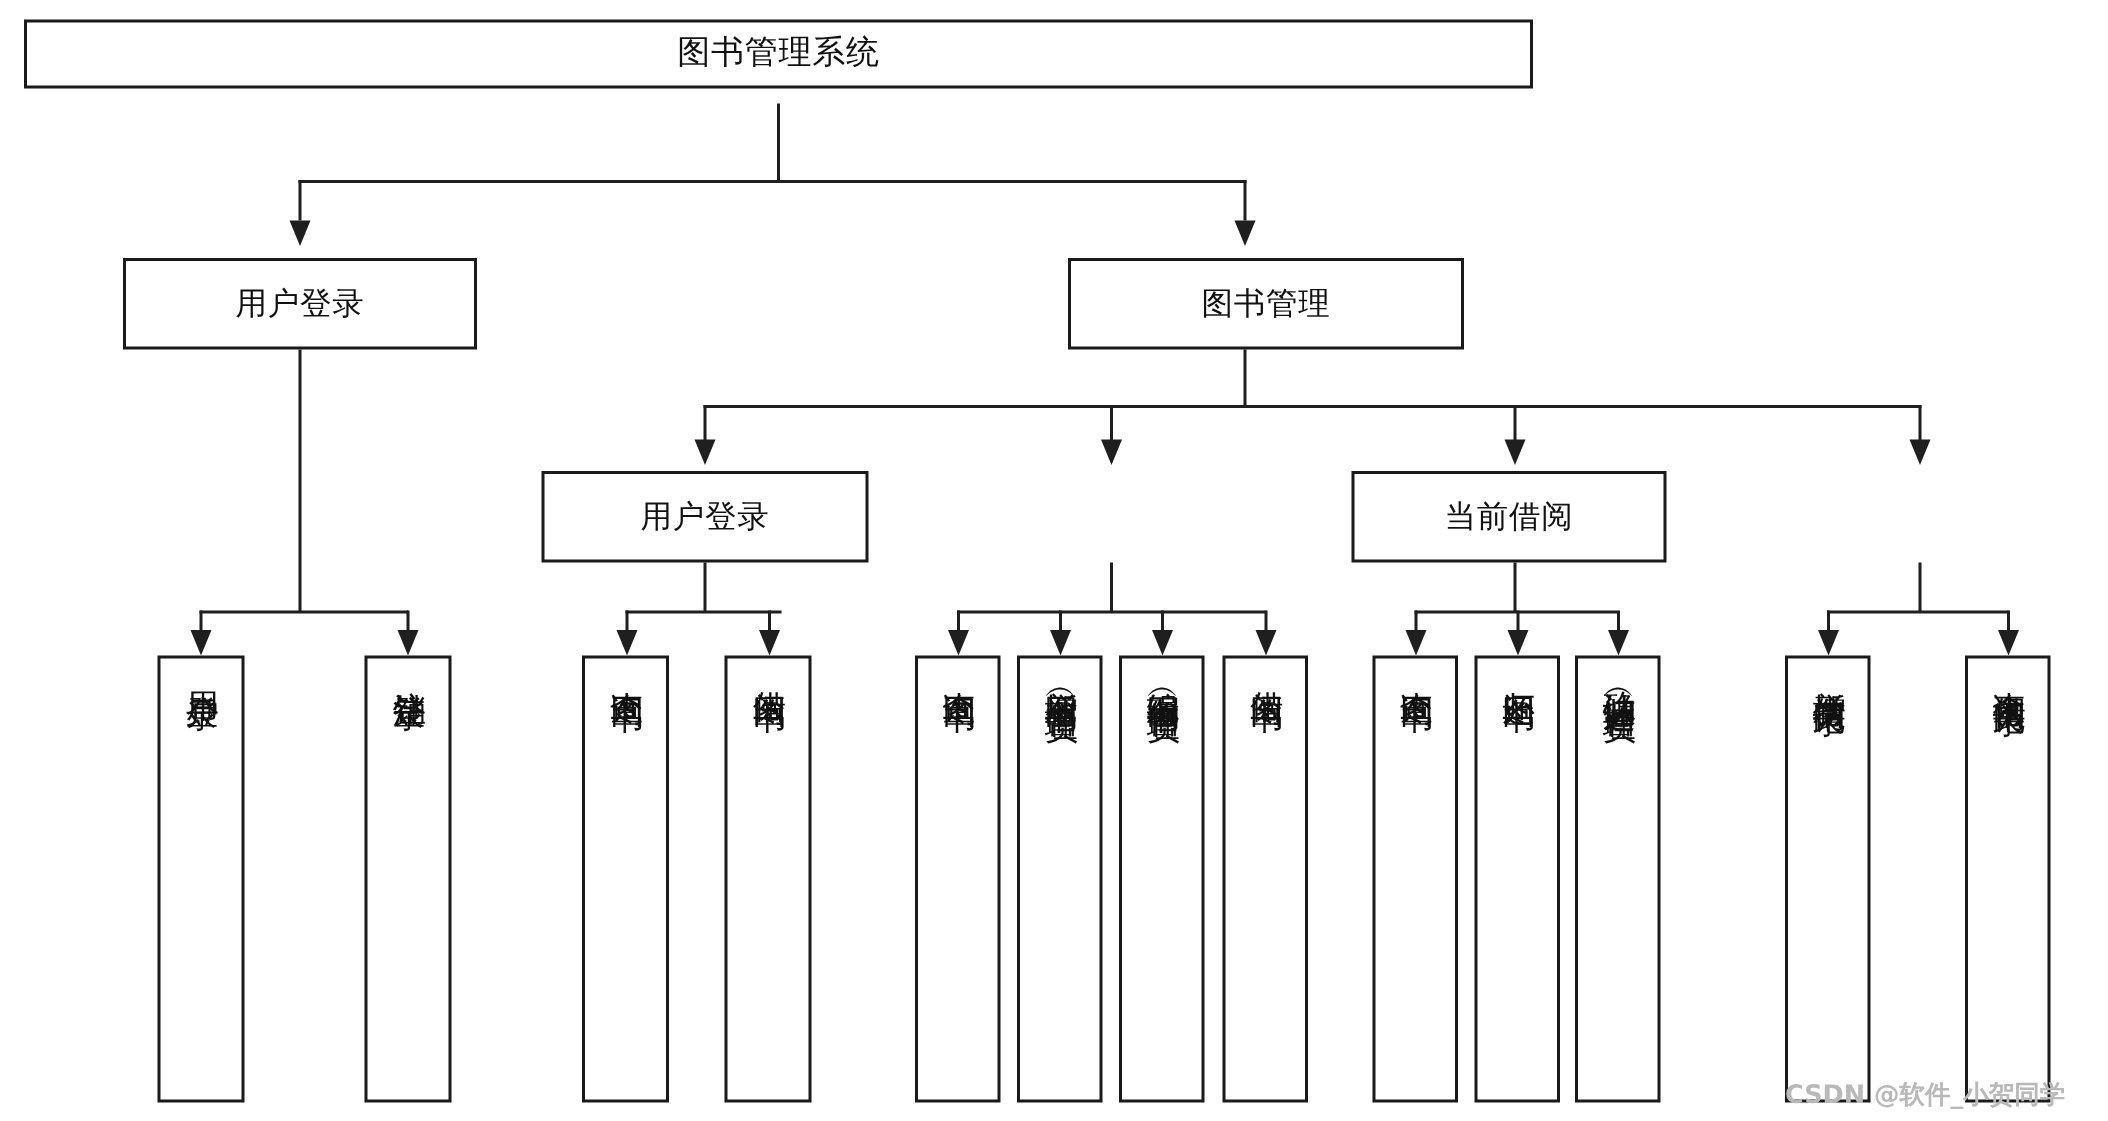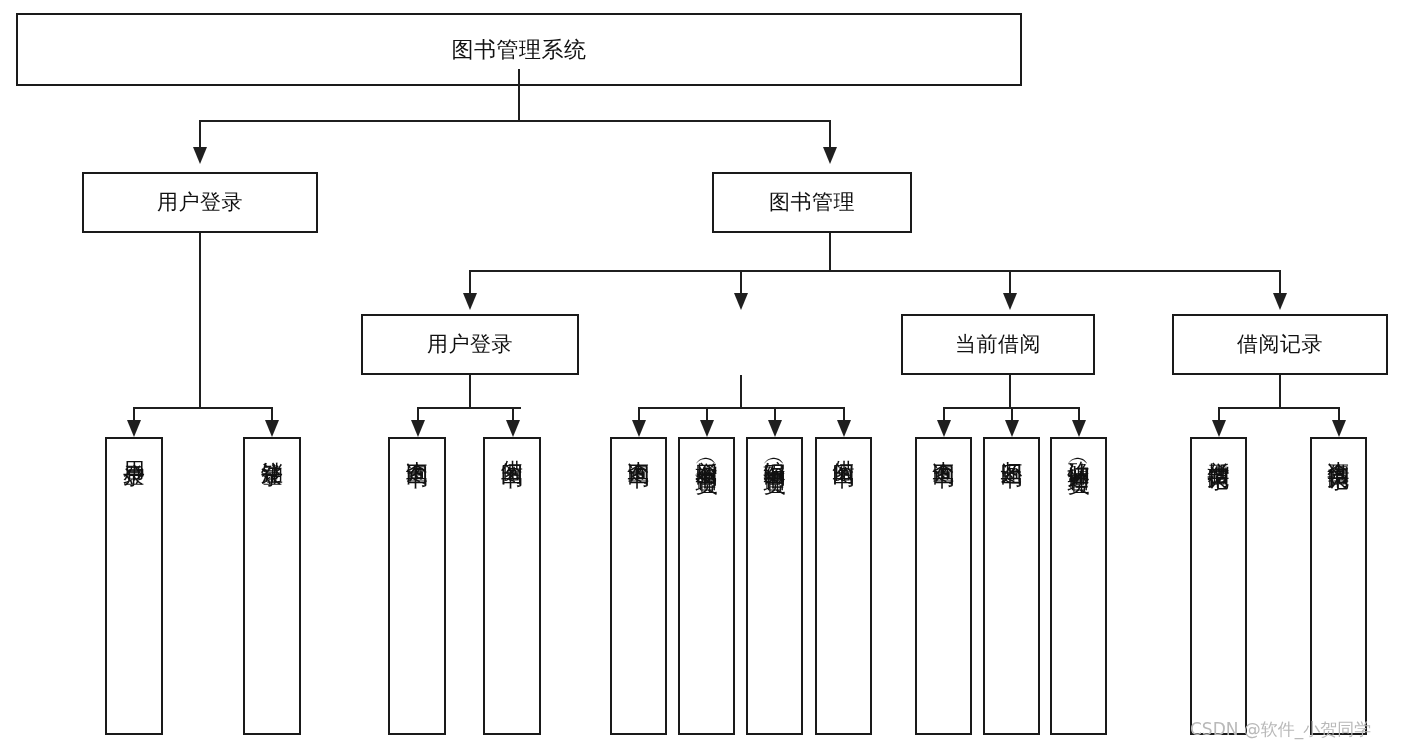--- a/index.html
+++ b/index.html
@@ -80,38 +80,38 @@
     white-space: nowrap;
     user-select: none;
     font-family: "DejaVu Sans", "Liberation Sans", sans-serif;
   }
 </style>
 </head>
 <body>
 
 <div id="diagram-canvas">
 
-  <div class="node horiz root" style="left:16px; top:13px; width:1006px; height:73px;">
+  <div class="node horiz root" style="left:16px; top:13px; width:1006px; height:46px;">
     <span class="node-label">图书管理系统</span>
   </div>
 
   <div class="conn v" style="left:518px; top:69px; height:52px;"></div>
 
   <div class="conn h" style="left:199px; top:120px; width:632px;"></div>
 
   <div class="conn v" style="left:199px; top:120px; height:27px;"></div>
   <div class="arrow-head" style="left:193px; top:147px;"></div>
   <div class="conn v" style="left:829px; top:120px; height:27px;"></div>
   <div class="arrow-head" style="left:823px; top:147px;"></div>
 
   <div class="node horiz" style="left:82px; top:172px; width:236px; height:61px;">
     <span class="node-label">用户登录</span>
   </div>
 
-  <div class="node horiz" style="left:712px; top:172px; width:200px; height:61px;">
+  <div class="node horiz" style="left:712px; top:172px; width:264px; height:61px;">
     <span class="node-label">图书管理</span>
   </div>
 
   <div class="conn v" style="left:199px; top:233px; height:175px;"></div>
   <div class="conn h" style="left:133px; top:407px; width:139px;"></div>
   <div class="conn v" style="left:133px; top:407px; height:16px;"></div>
   <div class="arrow-head" style="left:127px; top:420px;"></div>
   <div class="conn v" style="left:271px; top:407px; height:16px;"></div>
   <div class="arrow-head" style="left:265px; top:420px;"></div>
 
@@ -122,25 +122,22 @@
   <div class="conn v" style="left:740px; top:270px; height:25px;"></div>
   <div class="arrow-head" style="left:734px; top:293px;"></div>
   <div class="conn v" style="left:1009px; top:270px; height:25px;"></div>
   <div class="arrow-head" style="left:1003px; top:293px;"></div>
   <div class="conn v" style="left:1279px; top:270px; height:25px;"></div>
   <div class="arrow-head" style="left:1273px; top:293px;"></div>
 
   <div class="node horiz" style="left:361px; top:314px; width:218px; height:61px;">
     <span class="node-label">用户登录</span>
   </div>
-  <div class="node horiz" style="left:901px; top:314px; width:194px; height:61px;">
+  <div class="node horiz" style="left:901px; top:314px; width:210px; height:61px;">
     <span class="node-label">当前借阅</span>
-  </div>
-  <div class="node horiz" style="left:1172px; top:314px; width:216px; height:61px;">
-    <span class="node-label">借阅记录</span>
   </div>
 
   <div class="conn v" style="left:469px; top:375px; height:33px;"></div>
   <div class="conn h" style="left:417px; top:407px; width:104px;"></div>
   <div class="conn v" style="left:417px; top:407px; height:16px;"></div>
   <div class="arrow-head" style="left:411px; top:420px;"></div>
   <div class="conn v" style="left:512px; top:407px; height:16px;"></div>
   <div class="arrow-head" style="left:506px; top:420px;"></div>
 
   <div class="conn v" style="left:740px; top:375px; height:33px;"></div>
@@ -207,15 +204,15 @@
     <span class="node-label">确认归还（管理员）</span>
   </div>
 
   <div class="node vert" style="left:1190px; top:437px; width:57px; height:298px;">
     <span class="node-label">新增借阅记录</span>
   </div>
   <div class="node vert" style="left:1310px; top:437px; width:57px; height:298px;">
     <span class="node-label">查询借阅记录</span>
   </div>
 
-  <div id="watermark" style="left:1190px; top:718px;">CSDN @软件_小贺同学</div>
+  <div id="watermark" style="left:1190px; top:718px;font-weight:bold;">CSDN @软件_小贺同学</div>
 
 </div>
 
 </body></html>

